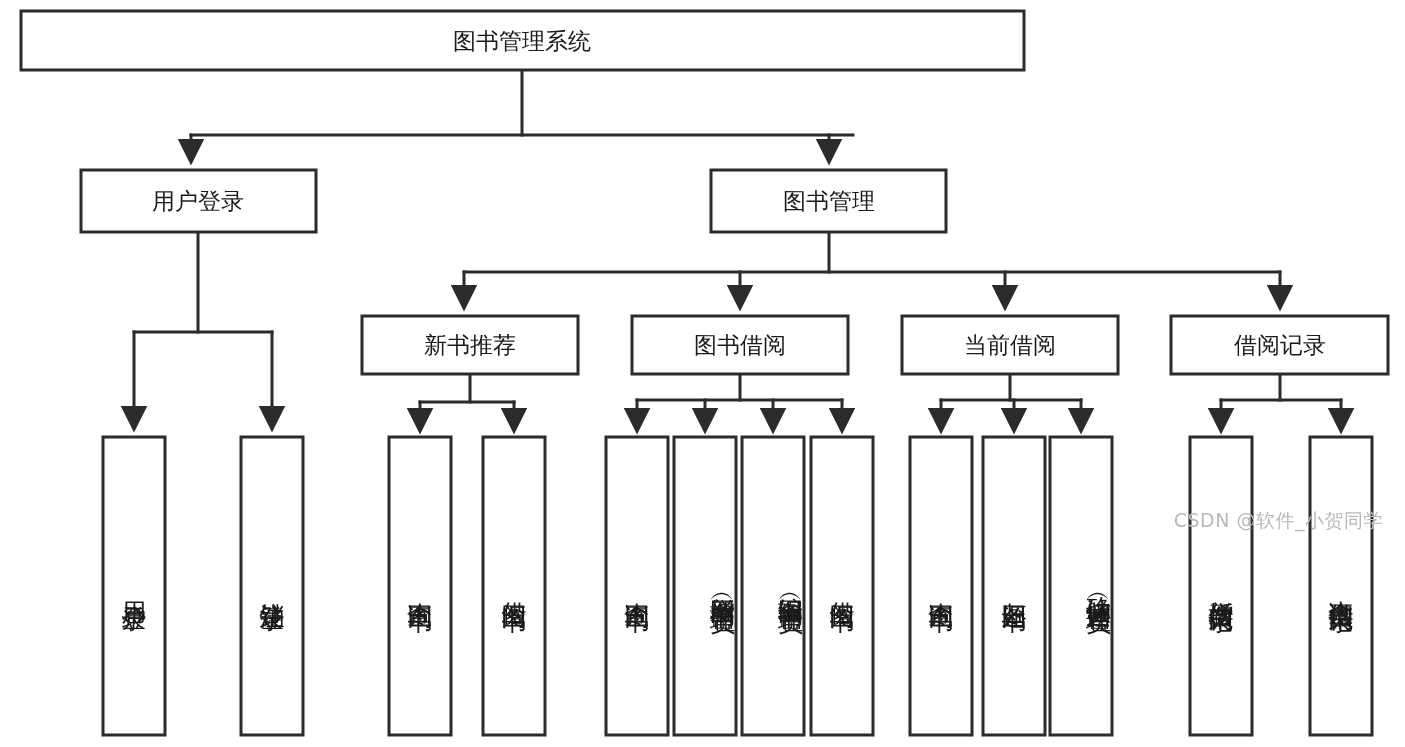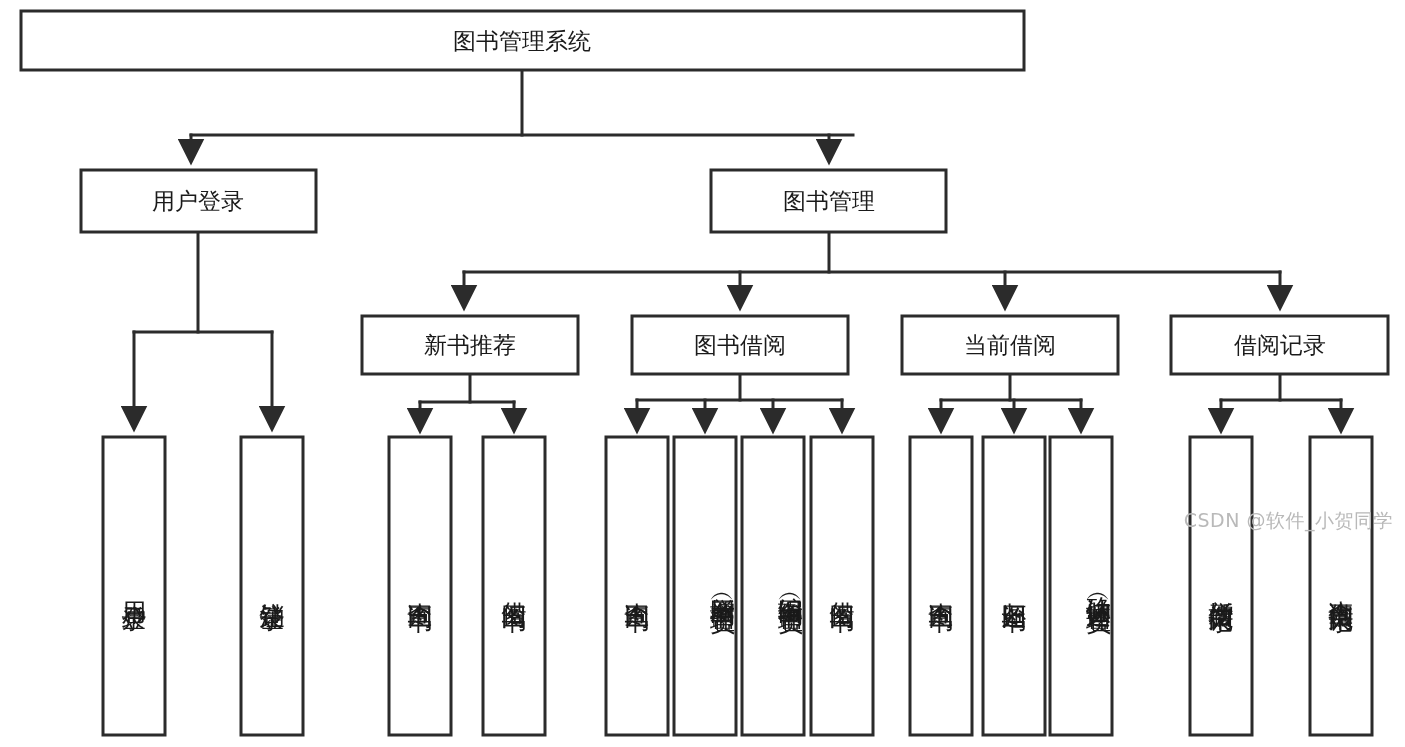--- a/index.html
+++ b/index.html
@@ -61,21 +61,21 @@
     font-size: 25px;
     line-height: 1.08;
     letter-spacing: 2px;
     color: #1a1a1a;
     white-space: nowrap;
     text-align: center;
     user-select: none;
   }
   .watermark {
     position: absolute;
-    right: 12px;
+    right: 22px;
     bottom: 4px;
     font-family: "DejaVu Sans", "Liberation Sans", sans-serif;
     font-size: 19px;
     color: #b9b9b9;
     letter-spacing: 0.5px;
     white-space: nowrap;
     pointer-events: none;
   }
 </style>
 </head>

